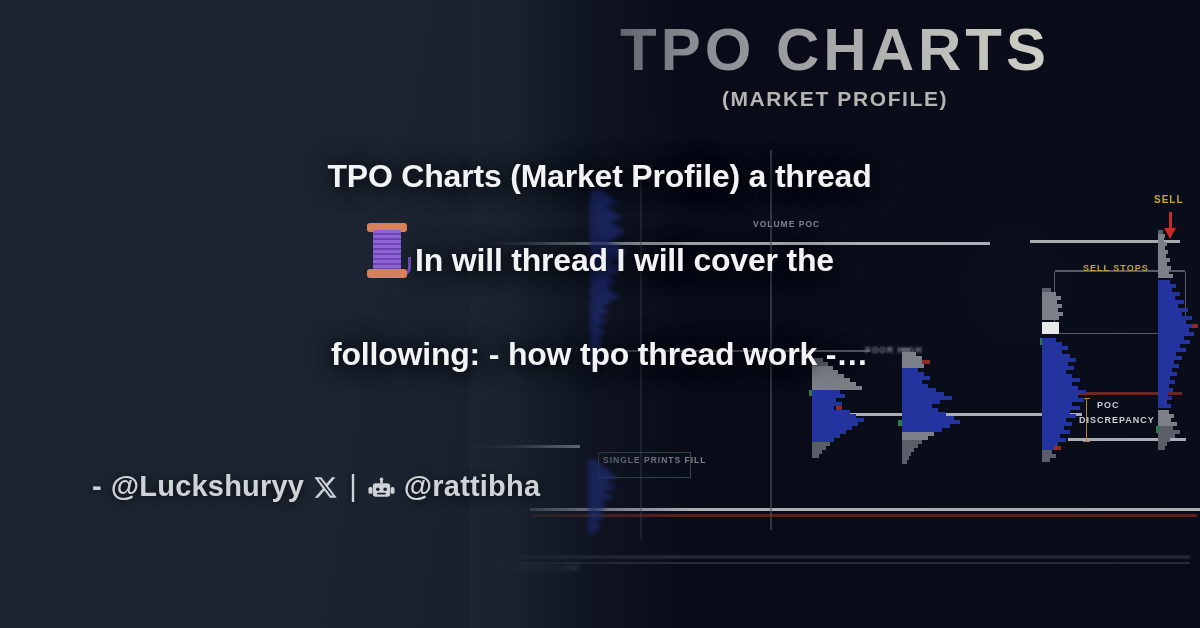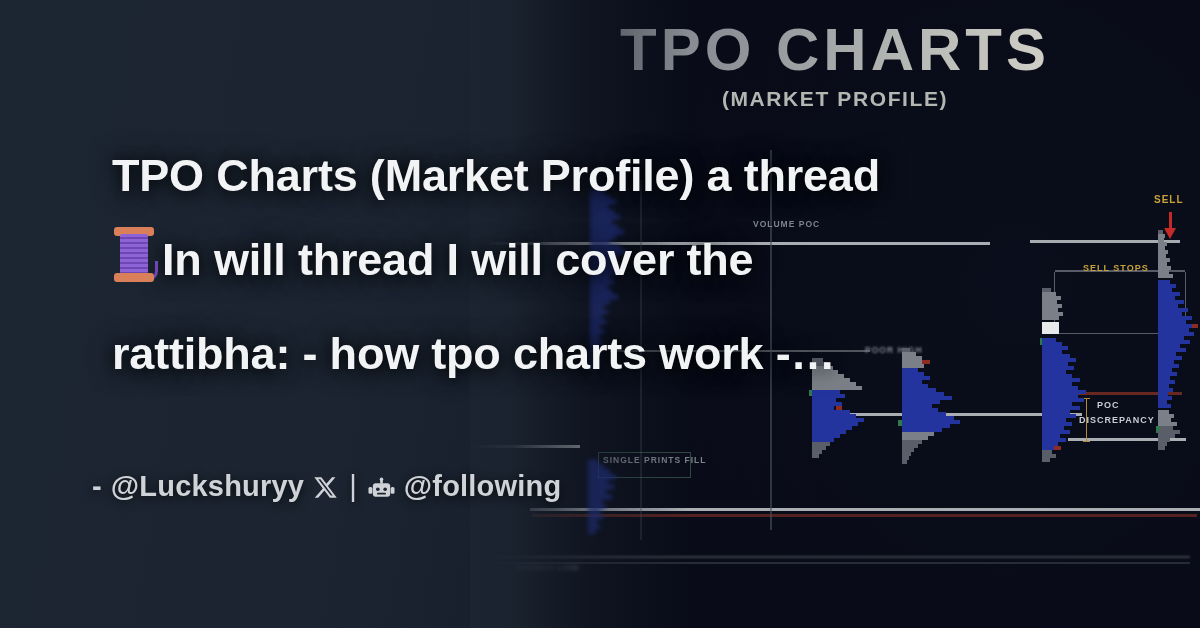--- a/index.html
+++ b/index.html
@@ -92,23 +92,24 @@
 
   
   #art-fade {
     position:absolute; inset:0;
     background:linear-gradient(90deg,#1b2430 0%, rgba(27,36,48,.92) 6%, rgba(23,31,43,.45) 16%, rgba(16,22,34,0) 30%);
   }
 
   
   #headline {
     position:absolute; left:112px; top:134px; width:975px;
-    font-size:45px; font-weight:bold; color:#f2f3f4;
+    font-size:32px; font-weight:bold; color:#f2f3f4;
     line-height:84px; letter-spacing:-.2px;
     text-shadow:0 2px 14px rgba(0,0,0,.75), 0 0 26px rgba(0,0,0,.55);
+    text-align:center;
   }
   #headline .emoji { display:inline-block; vertical-align:-10px; margin-right:6px; }
 
   
   .spool { position:relative; display:inline-block; width:44px; height:60px; }
   .spool .cap {
     position:absolute; left:2px; width:40px; height:9px;
     background:#d9805a; border-radius:3px;
   }
   .spool .cap.top { top:2px; }
@@ -416,21 +417,21 @@
     <div>
       <span class="emoji">
         <span class="spool">
           <span class="cap top"></span>
           <span class="body"></span>
           <span class="thread"></span>
           <span class="cap bot"></span>
         </span>
       </span><span>In will thread I will cover the</span>
     </div>
-    <div>rattibha: - how tpo charts work -…</div>
+    <div>following: - how tpo thread work -…</div>
   </div>
 
   <div id="footer">
     <span>-</span>
     <span>@Luckshuryy</span>
     <span class="x-logo">
       <svg viewBox="0 0 24 24" width="25" height="25" aria-hidden="true">
         <path fill="#cfd2d6" d="M18.244 2.25h3.308l-7.227 8.26 8.502 11.24H16.17l-5.214-6.817L4.99 21.75H1.68l7.73-8.835L1.254 2.25H8.08l4.713 6.231zm-1.161 17.52h1.833L7.084 4.126H5.117z"></path>
       </svg>
     </span>
@@ -440,16 +441,16 @@
         <rect x="5" y="6" width="18" height="14" rx="3" fill="#cfd2d6"></rect>
         <rect x="12.6" y="1.5" width="2.8" height="5" rx="1.2" fill="#cfd2d6"></rect>
         <circle cx="14" cy="1.8" r="1.8" fill="#cfd2d6"></circle>
         <rect x="0.5" y="10" width="4" height="7" rx="1.6" fill="#cfd2d6"></rect>
         <rect x="23.5" y="10" width="4" height="7" rx="1.6" fill="#cfd2d6"></rect>
         <circle cx="10.2" cy="12.3" r="1.9" fill="#1b2430"></circle>
         <circle cx="17.8" cy="12.3" r="1.9" fill="#1b2430"></circle>
         <rect x="9.4" y="16" width="9.2" height="1.8" rx="0.9" fill="#1b2430"></rect>
       </svg>
     </span>
-    <span>@following</span>
+    <span>@rattibha</span>
   </div>
 
 </div>
 
 </body></html>

